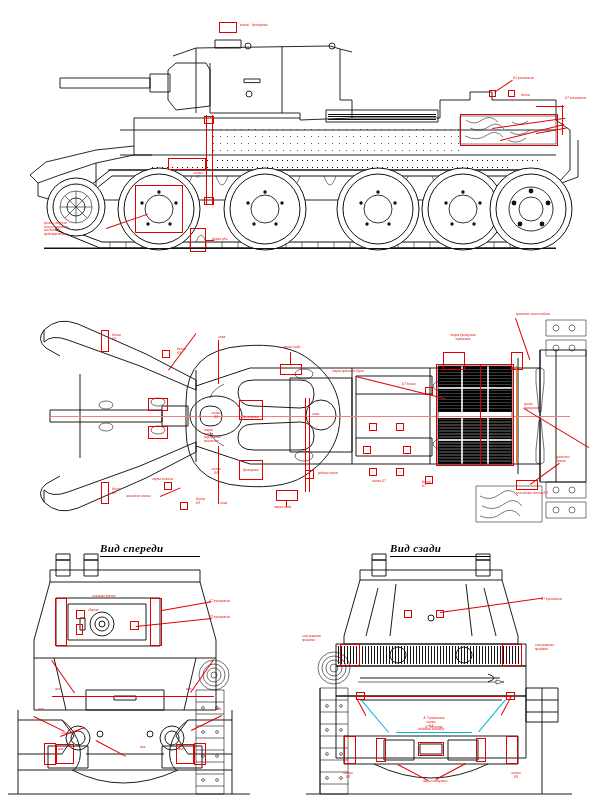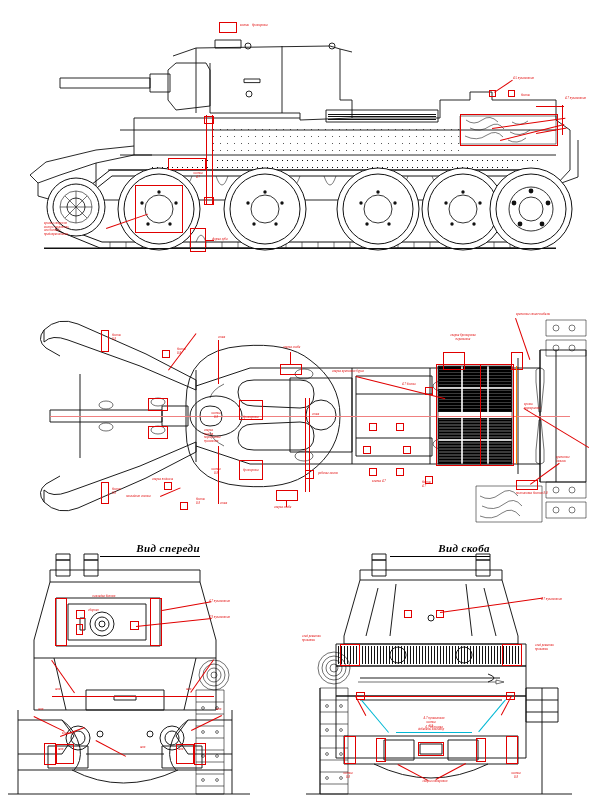--- a/index.html
+++ b/index.html
@@ -3,21 +3,21 @@
 <meta charset="utf-8">
 <style>
   html,body{margin:0;padding:0;background:#ffffff;}
   body{width:601px;height:800px;overflow:hidden;
        font-family:"Liberation Serif",serif;color:#000;}
   #sheet{position:relative;width:601px;height:800px;background:#fff;}
 
   .view{position:absolute;}
   .vtitle{position:absolute;font-style:italic;font-weight:bold;
           font-size:11px;letter-spacing:.4px;white-space:nowrap;
-          text-align:right;}
+          text-align:left;}
   .vtitle .ul{display:block;border-bottom:1.4px solid #000;padding-bottom:2px;}
 
   
   .anno{position:absolute;color:#e00000;font-style:italic;
         font-size:3.1px;line-height:1.18;white-space:nowrap;
         letter-spacing:.05px;}
   .anno.c{text-align:center;}
   .rbox{position:absolute;border:0.8px solid #e00000;box-sizing:border-box;}
   .rbox.th{border-width:1.3px;}
   .rline{position:absolute;height:0;border-top:0.7px solid #e00000;
@@ -682,21 +682,21 @@
     </div>
     <div class="anno" style="left:140px;top:206px;">
       <div>шов</div>
     </div>
     <div class="rline" style="left:96px;top:200px;width:34px;transform:rotate(28deg);"></div>
   </div>
 
   <div class="view" style="left:300px;top:540px;width:301px;height:260px;">
 
     <div class="vtitle" style="left:90px;top:2px;width:100px;">
-      <span class="ul">Вид скоба</span>
+      <span class="ul">Вид сзади</span>
     </div>
 
     <div class="poly" style="left:0;top:0;">
       <svg width="301" height="260">
         <g fill="none" stroke="#111" stroke-width="0.95">
 
           <path d="M98 40 L60 40 L44 96 L44 104 L218 104 L218 96 L202 40 L164 40 Z"></path>
           <path d="M60 40 L60 30 L202 30 L202 40"></path>
           <rect x="72" y="20" width="14" height="16"></rect>
           <rect x="72" y="14" width="14" height="6"></rect>

